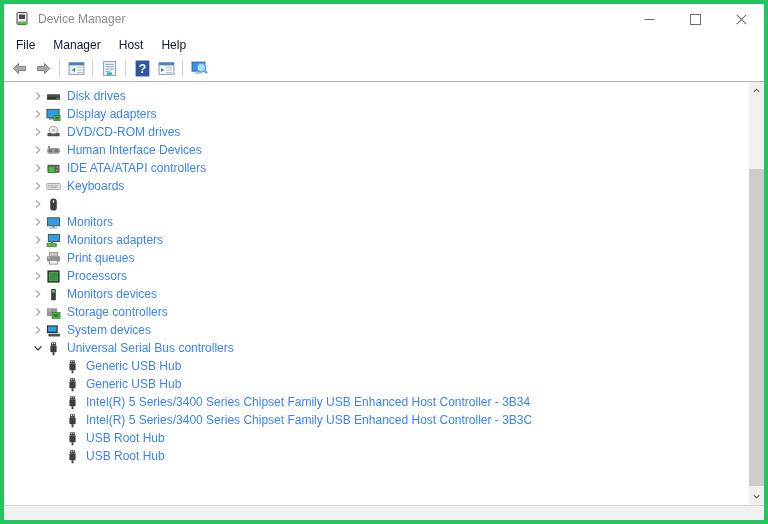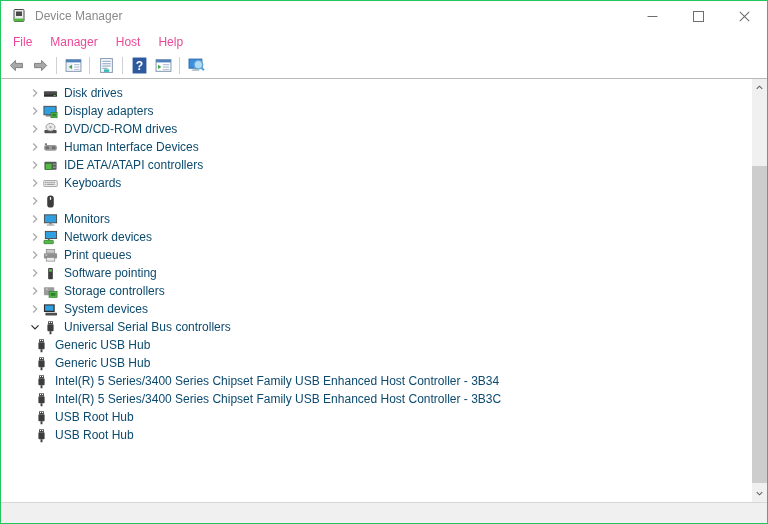--- a/index.html
+++ b/index.html
@@ -1,49 +1,49 @@
 <!DOCTYPE html>
 <html><head>
 <meta charset="utf-8">
 <style>
   html,body { margin:0; padding:0; background:#fff; }
   * { box-sizing:border-box; }
   .window {
     position:relative; width:768px; height:524px;
-    border:1px solid #22c55e; background:#fff;
+    border:4px solid #22c55e; background:#fff;
     font-family:"Liberation Sans", sans-serif;
     font-size:12px; color:#1a1a1a; overflow:hidden;
   }
   
   .titlebar { height:30px; display:flex; align-items:center; background:#fff; }
   .app-icon { width:16px; height:16px; margin-left:10px; flex:0 0 auto; }
   .app-icon svg { width:16px; height:16px; display:block; }
   .title-text { margin-left:8px; color:#8a8a8a; font-size:12px; white-space:nowrap; }
   .controls { margin-left:auto; display:flex; height:100%; }
   .ctrl { width:46px; height:100%; display:flex; align-items:center; justify-content:center; }
   .ctrl svg { width:11px; height:11px; display:block; }
   
   .menubar { height:22px; display:flex; align-items:center; padding-left:3px; background:#fff; }
-  .menu-item { padding:3px 9px; color:#ec4899; white-space:nowrap; }
+  .menu-item { padding:3px 9px; color:#0f172a; white-space:nowrap; }
   
   .toolbar { height:26px; display:flex; align-items:center; padding-left:3px;
              border-bottom:1px solid #b9b9b9; background:#fff; }
   .tb-btn { width:24px; height:23px; display:flex; align-items:center; justify-content:center; }
   .tb-btn svg { width:17px; height:17px; display:block; }
   .tb-sep { width:1px; height:17px; background:#d0d0d0; margin:0 4px; flex:0 0 auto; }
   
   .content { position:relative; height:423px; background:#fff; }
   .tree { position:absolute; left:0; top:0; right:15px; bottom:0; overflow:hidden; padding-top:5px; }
   .row { height:18px; display:flex; align-items:center; white-space:nowrap; }
   .chev { width:16px; height:16px; margin-left:26px; flex:0 0 auto; }
   .chev svg { width:16px; height:16px; display:block; }
-  .row.child { padding-left:33px; }
+  .row.child { padding-left:61px; }
   .node-icon { width:15px; height:15px; margin-right:6px; flex:0 0 auto; }
   .node-icon svg { width:15px; height:15px; display:block; }
-  .node-label { color:#0c4a6e; }
+  .node-label { color:#3b82f6; }
   
   .scrollbar { position:absolute; top:0; right:0; width:15px; height:423px; background:#f0f0f0; }
   .sb-btn { position:absolute; left:0; width:15px; height:17px;
             display:flex; align-items:center; justify-content:center; }
   .sb-btn svg { width:11px; height:11px; display:block; }
   .sb-up { top:0; } .sb-down { bottom:0; }
   .sb-thumb { position:absolute; left:0; top:87px; width:15px; height:317px; background:#cdcdcd; }
   
   .statusbar { height:21px; background:#f0f0f0; border-top:1px solid #d7d7d7; }
 </style>
@@ -307,21 +307,21 @@
               <path d="M6.2 4.5 L9.8 8 L6.2 11.5" fill="none" stroke="#a8a8a8" stroke-width="1.2"></path>
             </svg>
           </span>
           <span class="node-icon">
             <svg viewBox="0 0 16 16">
               <rect x="2.5" y="1.5" width="12" height="7.6" fill="#2f9fe0" stroke="#4a4a4a"></rect>
               <rect x="5.2" y="9.1" width="2" height="2" fill="#6a6a6a"></rect>
               <rect x="1" y="11" width="10" height="3.6" rx="0.6" fill="#57b846" stroke="#2e7d32" stroke-width="0.8"></rect>
             </svg>
           </span>
-          <span class="node-label">Network devices</span>
+          <span class="node-label">Monitors adapters</span>
         </div>
         <div class="row">
           <span class="chev">
             <svg viewBox="0 0 16 16">
               <path d="M6.2 4.5 L9.8 8 L6.2 11.5" fill="none" stroke="#a8a8a8" stroke-width="1.2"></path>
             </svg>
           </span>
           <span class="node-icon">
             <svg viewBox="0 0 16 16">
               <rect x="3.5" y="1.5" width="9" height="4" fill="#c9c9c9" stroke="#8a8a8a" stroke-width="0.8"></rect>
@@ -333,25 +333,39 @@
           <span class="node-label">Print queues</span>
         </div>
         <div class="row">
           <span class="chev">
             <svg viewBox="0 0 16 16">
               <path d="M6.2 4.5 L9.8 8 L6.2 11.5" fill="none" stroke="#a8a8a8" stroke-width="1.2"></path>
             </svg>
           </span>
           <span class="node-icon">
             <svg viewBox="0 0 16 16">
+              <rect x="1.5" y="1.5" width="13" height="13" fill="#2d2d2d"></rect>
+              <rect x="3.5" y="3.5" width="9" height="9" fill="#3e8e41" stroke="#57b846" stroke-width="0.9"></rect>
+            </svg>
+          </span>
+          <span class="node-label">Processors</span>
+        </div>
+        <div class="row">
+          <span class="chev">
+            <svg viewBox="0 0 16 16">
+              <path d="M6.2 4.5 L9.8 8 L6.2 11.5" fill="none" stroke="#a8a8a8" stroke-width="1.2"></path>
+            </svg>
+          </span>
+          <span class="node-icon">
+            <svg viewBox="0 0 16 16">
               <rect x="5.5" y="2" width="5" height="12" rx="0.8" fill="#3d3d3d"></rect>
               <rect x="6.5" y="3.2" width="3" height="3" fill="#57b846"></rect>
             </svg>
           </span>
-          <span class="node-label">Software pointing</span>
+          <span class="node-label">Monitors devices</span>
         </div>
         <div class="row">
           <span class="chev">
             <svg viewBox="0 0 16 16">
               <path d="M6.2 4.5 L9.8 8 L6.2 11.5" fill="none" stroke="#a8a8a8" stroke-width="1.2"></path>
             </svg>
           </span>
           <span class="node-icon">
             <svg viewBox="0 0 16 16">
               <rect x="1" y="3.5" width="11" height="8.5" rx="0.8" fill="#9a9a9a"></rect>

